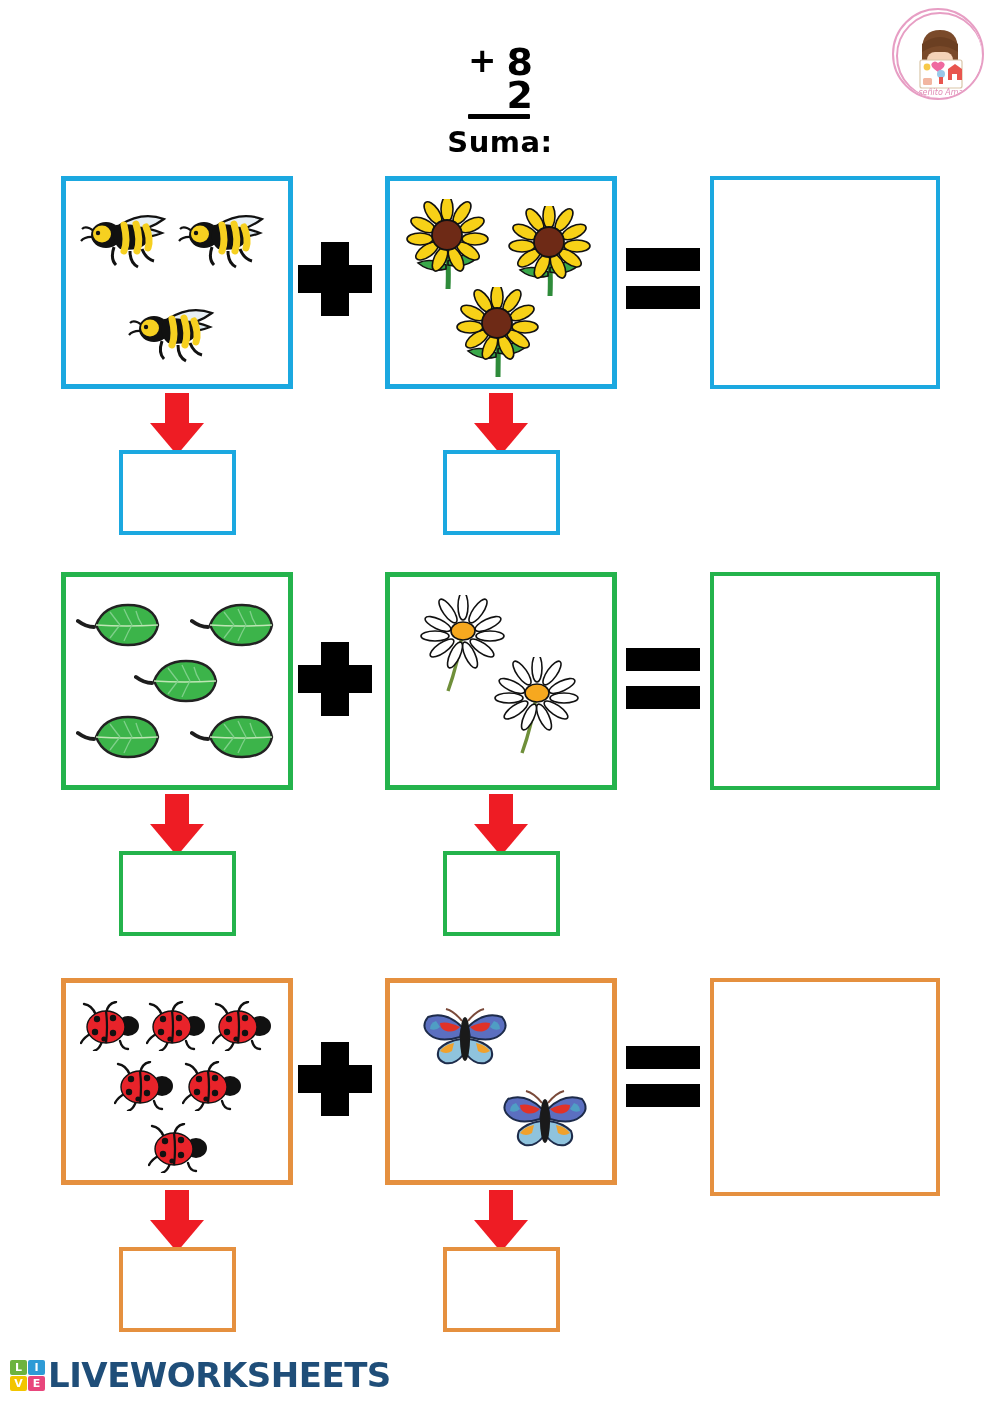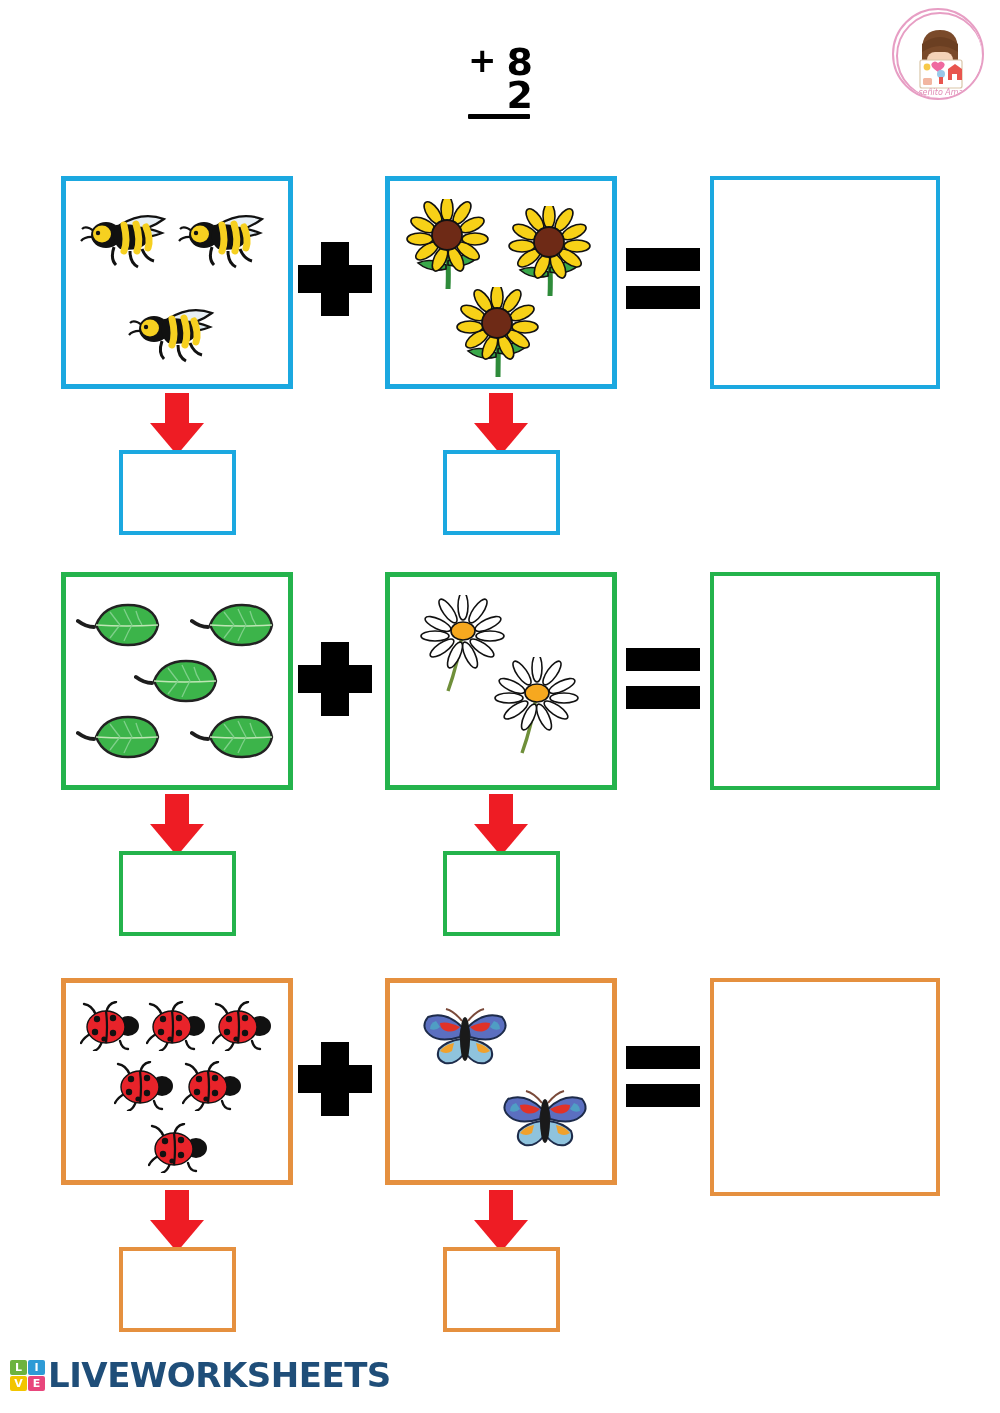--- a/index.html
+++ b/index.html
@@ -174,20 +174,21 @@
 <body>
 
 <div id="worksheet-header">
   <div class="sum-stack">
     <span class="sum-row">
       <span class="op">+</span><span>8</span>
     </span>
     <span class="sum-row">2</span>
     <div class="sum-rule"></div>
   </div>
+  <div id="suma-label">Suma:</div>
 </div>
 
 <div id="teacher-logo">
   <svg viewBox="0 0 92 92" width="92" height="92" aria-hidden="true">
     <circle cx="46" cy="46" r="44" fill="#fff"></circle>
     <path d="M28 40 q0-20 18-20 q18 0 18 20 l0 14 q0 10-18 10 q-18 0-18-10 z" fill="#7a4a2a"></path>
     <rect x="33" y="42" width="26" height="22" rx="8" fill="#f5d3b8"></rect>
     <path d="M28 34 q18-14 36 0 l0 8 q-18-12-36 0 z" fill="#6b3f22"></path>
     <rect x="26" y="50" width="42" height="28" rx="2" fill="#ffffff" stroke="#d9c6a8" stroke-width="1.2"></rect>
     <circle cx="33" cy="57" r="3.4" fill="#f7c948"></circle>

